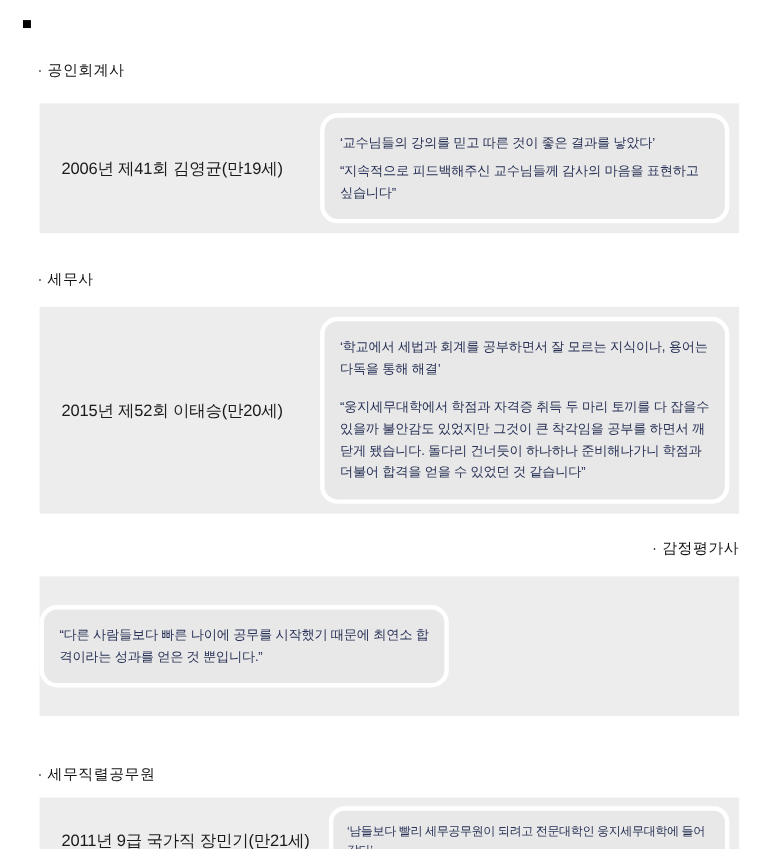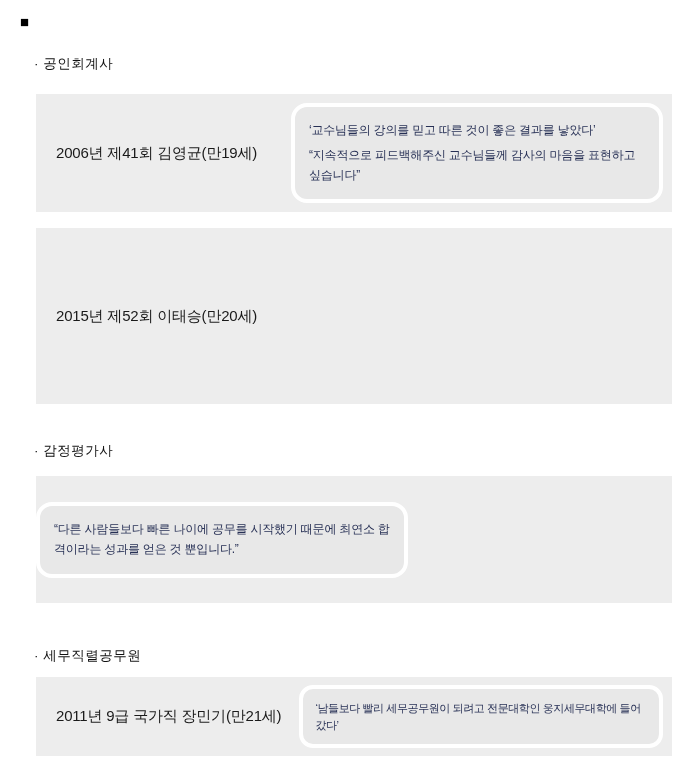--- a/index.html
+++ b/index.html
@@ -18,21 +18,21 @@
   }
   .title .sq { font-size: 15px; margin-right: 4px; line-height: 1; }
 
   .sec { margin: 0 28px 0 36px; }
   .sec-label {
     font-size: 13.5px; color: #111;
     margin: 26px 0 0 -2px; letter-spacing: 0.5px;
   }
   .sec1 .sec-label { margin-top: 26px; }
   .sec2 .sec-label { margin-top: 33px; }
-  .sec3 .sec-label { margin-top: 38px; }
+  .sec3 .sec-label { margin-top: 23px; text-align: right; }
   .sec4 .sec-label { margin-top: 44px; }
 
   .box {
     background: #ededed;
     display: flex; align-items: center;
     margin-top: 21px;
   }
   .sec2 .box { margin-top: 16px; }
   .sec3 .box { margin-top: 16px; }
   .sec4 .box { margin-top: 12px; }
@@ -83,23 +83,28 @@
         <p>2006년 제41회 김영균(만19세)</p>
       </div>
       <div class="card">
         <p>‘교수님들의 강의를 믿고 따른 것이 좋은 결과를 낳았다’</p>
         <p>“지속적으로 피드백해주신 교수님들께 감사의 마음을 표현하고 싶습니다”</p>
       </div>
     </div>
   </section>
 
   <section class="sec sec2">
+    <div class="sec-label">· 세무사</div>
     <div class="box b2">
       <div class="names">
         <p>2015년 제52회 이태승(만20세)</p>
+      </div>
+      <div class="card">
+        <p>‘학교에서 세법과 회계를 공부하면서 잘 모르는 지식이나, 용어는 다독을 통해 해결’</p>
+        <p>“웅지세무대학에서 학점과 자격증 취득 두 마리 토끼를 다 잡을수 있을까 불안감도 있었지만 그것이 큰 착각임을 공부를 하면서 깨닫게 됐습니다. 돌다리 건너듯이 하나하나 준비해나가니 학점과 더불어 합격을 얻을 수 있었던 것 같습니다”</p>
       </div>
     </div>
   </section>
 
   <section class="sec sec3">
     <div class="sec-label">· 감정평가사</div>
     <div class="box b3">
       <div class="card">
         <p>“다른 사람들보다 빠른 나이에 공무를 시작했기 때문에 최연소 합격이라는 성과를 얻은 것 뿐입니다.”</p>
       </div>

